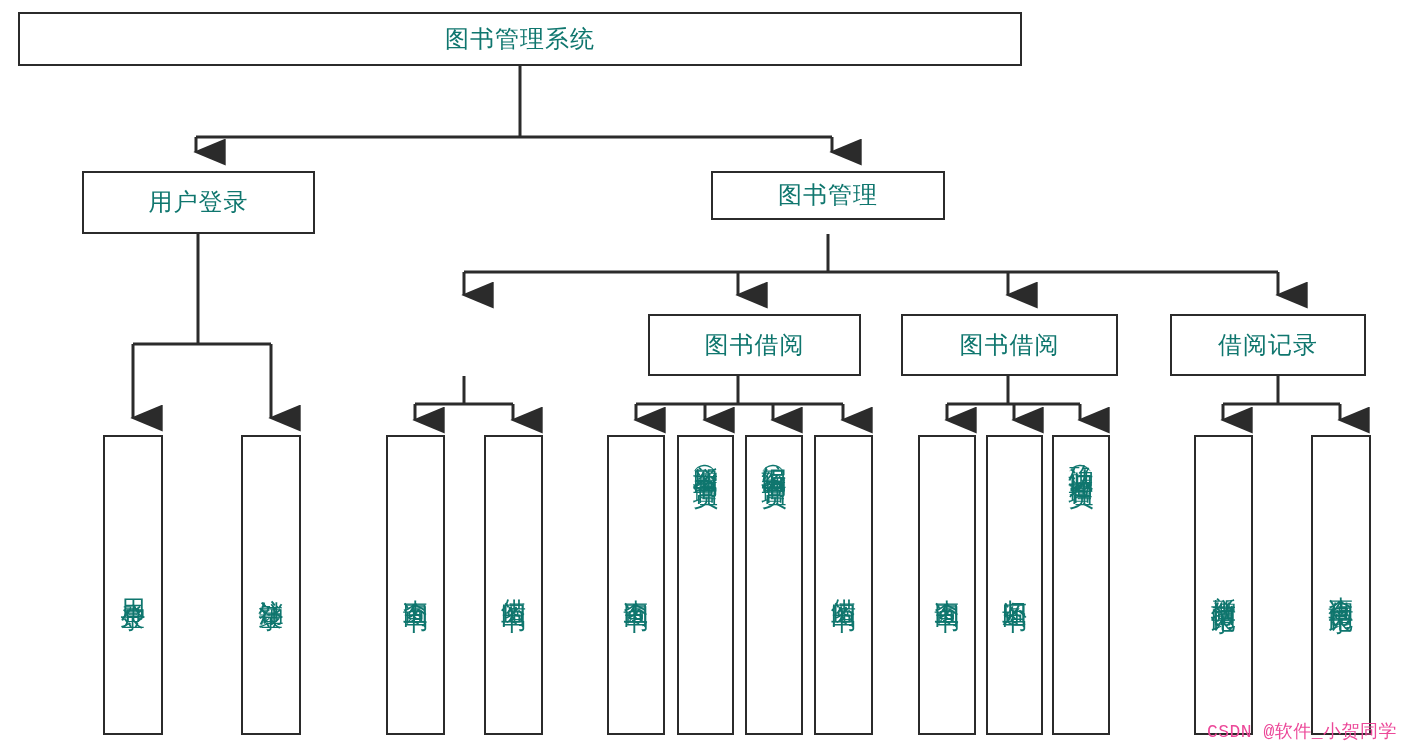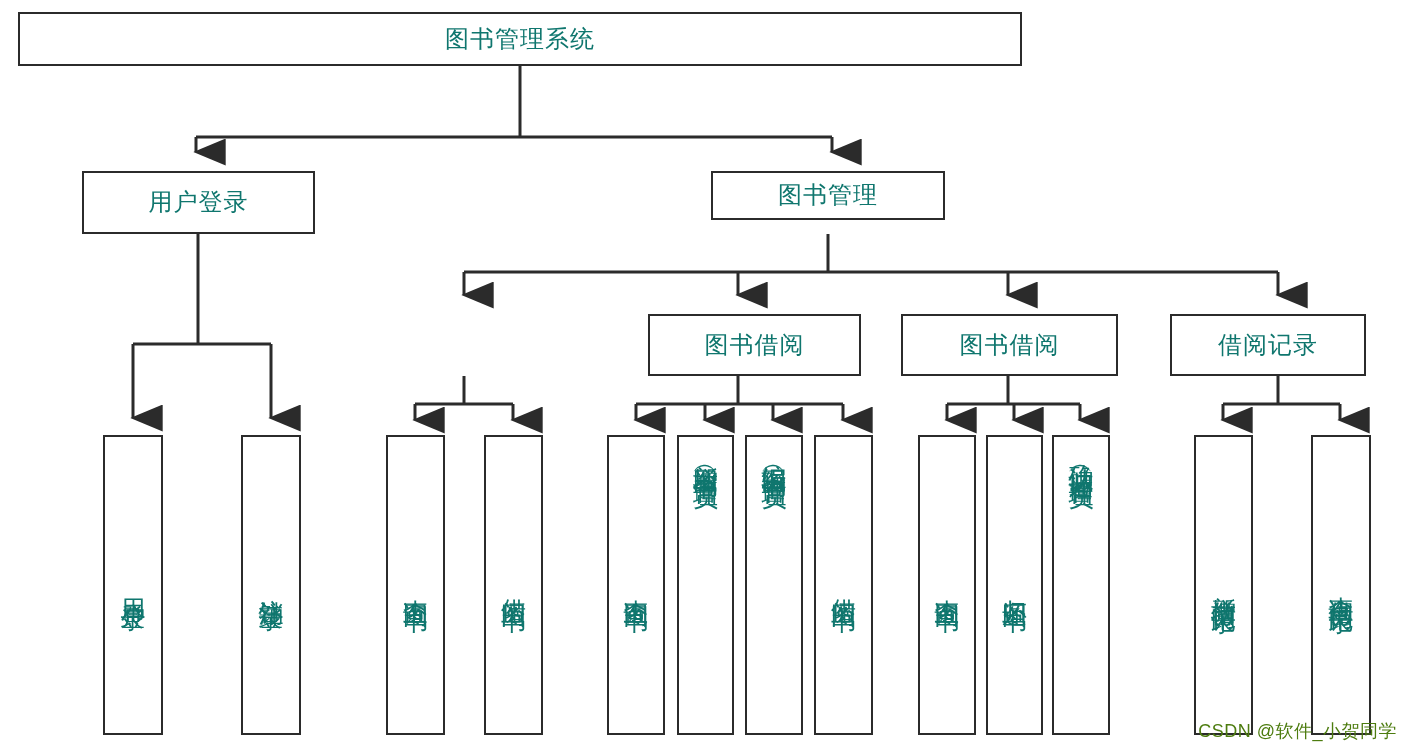--- a/index.html
+++ b/index.html
@@ -60,24 +60,24 @@
   }
   .node.vert.mid {
     align-items: center;
     padding-top: 0;
   }
   #watermark {
     position: absolute;
     right: 8px;
     bottom: 4px;
     font-size: 18px;
-    color: #4d7c0f;
+    color: #ec4899;
     letter-spacing: 0.5px;
     white-space: nowrap;
-    font-family: Liberation Sans, sans-serif;
+    font-family: Liberation Mono, monospace;
   }
 </style>
 </head>
 <body>
 
 <div id="diagram-root">
 
   <svg id="connectors" viewBox="0 0 1405 747" xmlns="http://www.w3.org/2000/svg">
     <defs>
       <marker id="arrow" viewBox="0 0 10 12" refX="5" refY="11" markerWidth="9" markerHeight="11" orient="auto-start-reverse">

